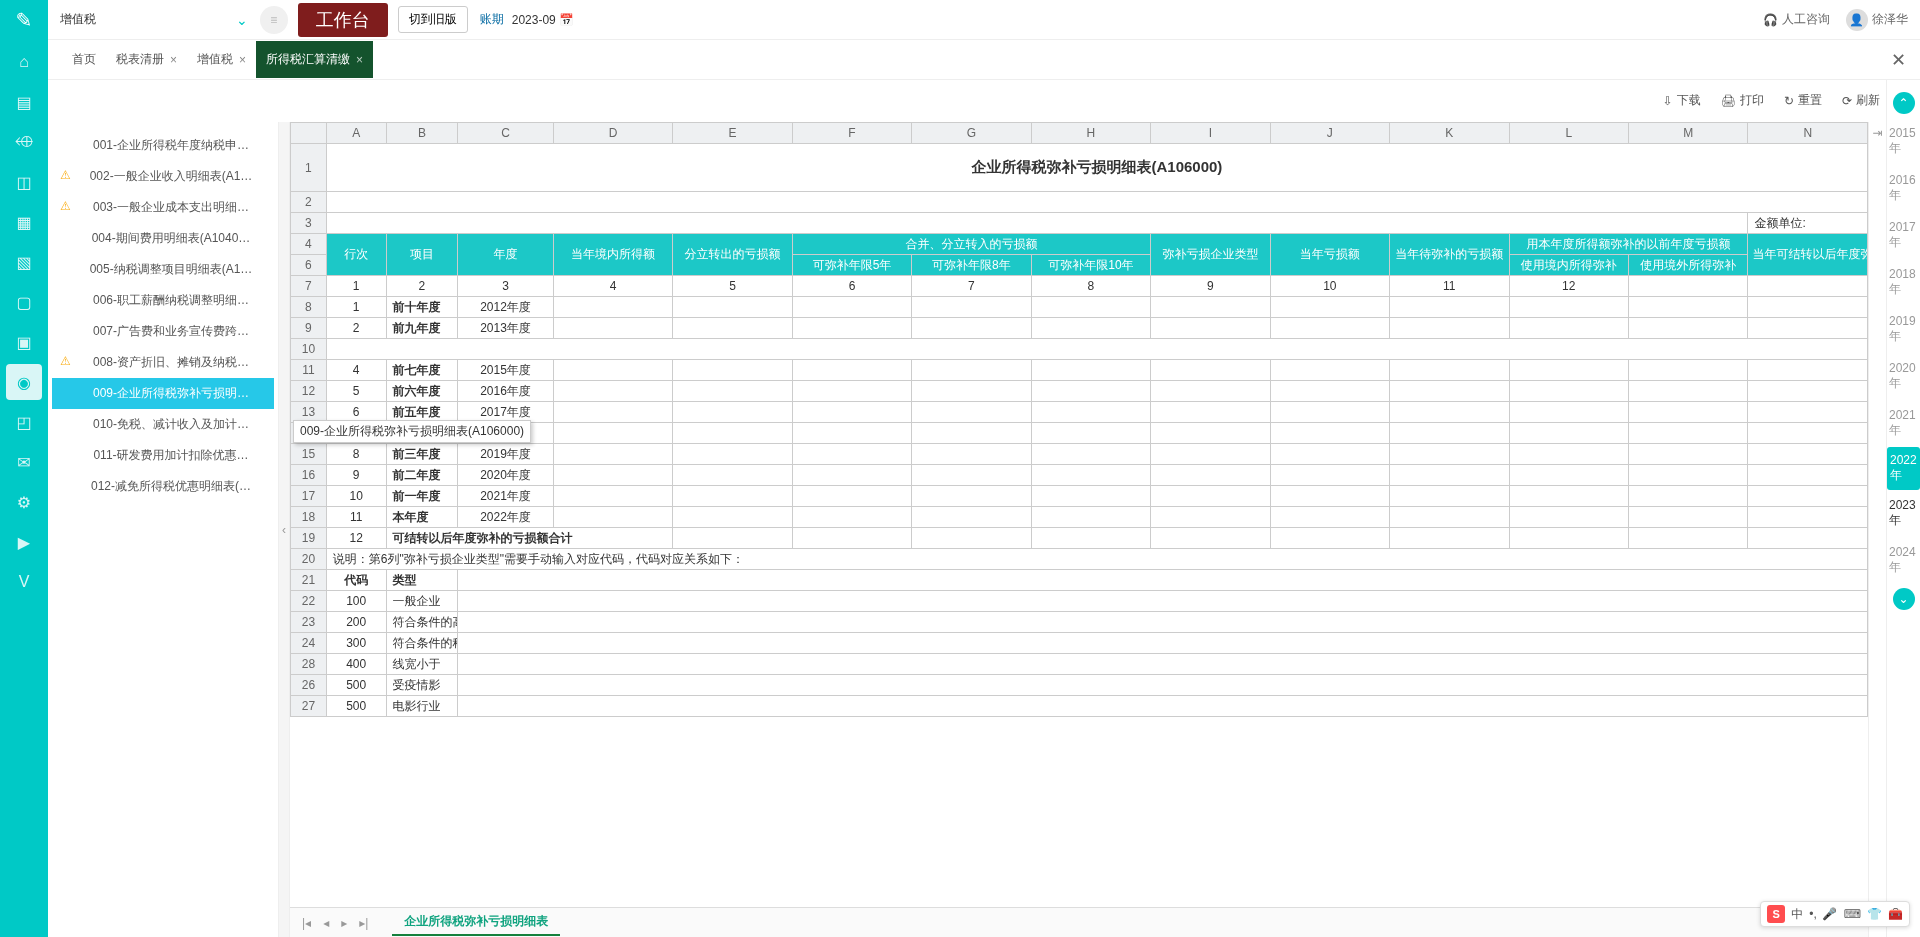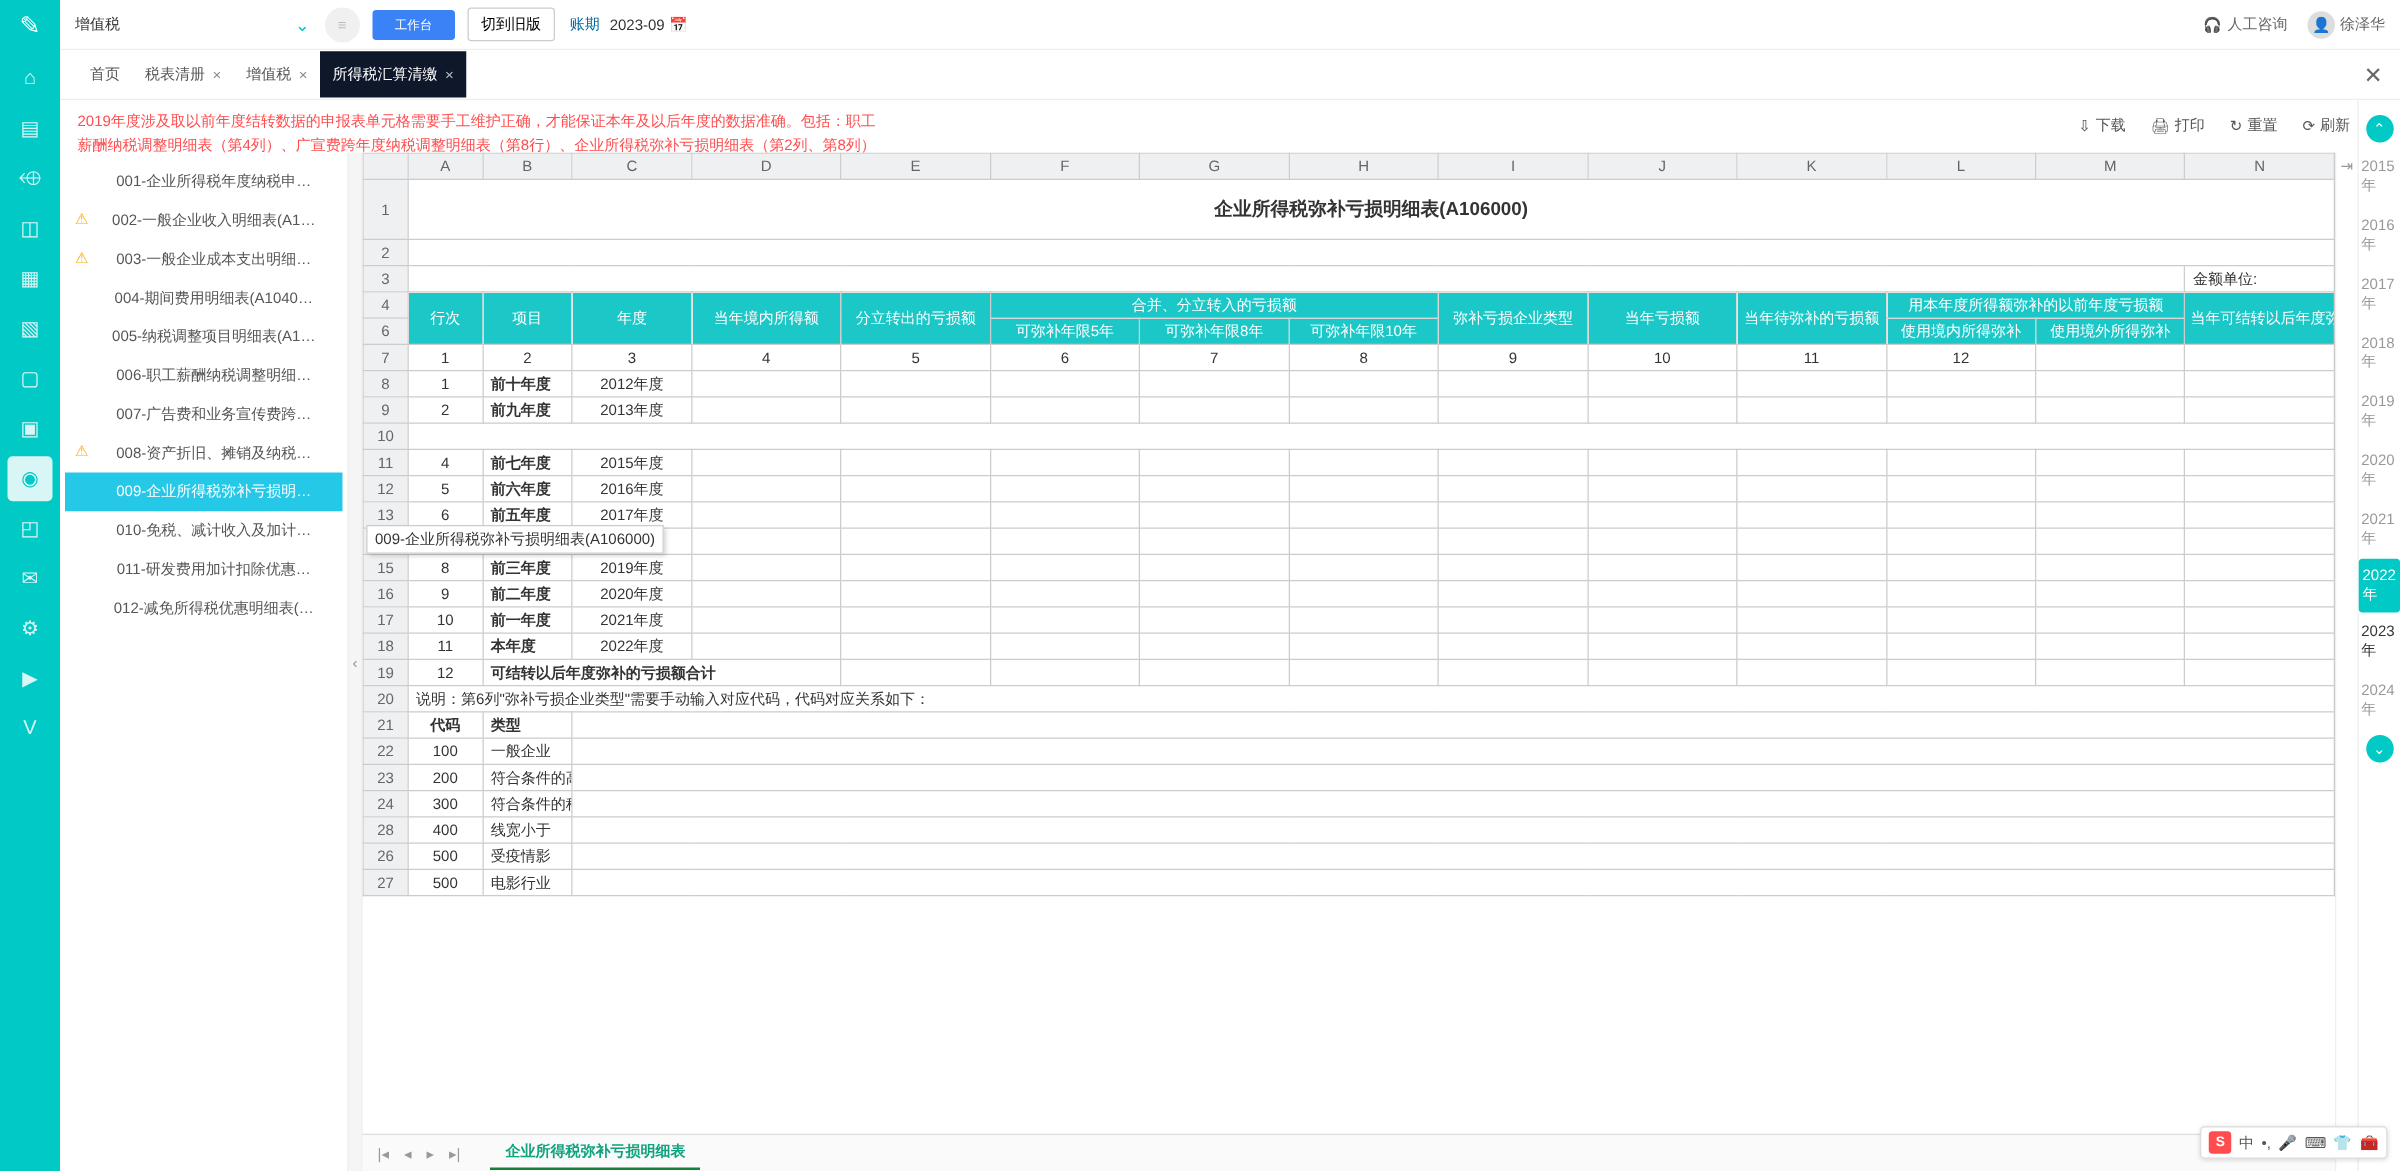--- a/index.html
+++ b/index.html
@@ -11,33 +11,33 @@
 .sidebar-left .logo { color: #fff; font-size: 20px; margin-bottom: 10px; }
 .sidebar-left .nav-icon { width: 36px; height: 36px; display: flex; align-items: center; justify-content: center; color: #fff; margin: 2px 0; cursor: pointer; opacity: 0.85; font-size: 16px; }
 .sidebar-left .nav-icon.active { background: #fff; color: #00c9c6; border-radius: 4px; }
 
 .main { flex: 1; display: flex; flex-direction: column; }
 
 .header { height: 40px; display: flex; align-items: center; padding: 0 12px; border-bottom: 1px solid #eee; }
 .dropdown { display: flex; align-items: center; margin-right: 12px; color: #333; cursor: pointer; }
 .dropdown-chevron { color: #00c9c6; margin-left: 140px; font-size: 14px; }
 .header-icon-btn { width: 28px; height: 28px; border-radius: 50%; background: #f0f0f0; display: flex; align-items: center; justify-content: center; margin-right: 10px; color: #bbb; cursor: pointer; }
-.btn-primary { background: #3b82f6; color: #fff; border: none; padding: 5px 18px; border-radius: 3px; cursor: pointer; font-size: 10px; margin-right: 10px; }
+.btn-primary { background: #7f1d1d; color: #fff; border: none; padding: 5px 18px; border-radius: 3px; cursor: pointer; font-size: 18px; margin-right: 10px; }
 .btn-outline { background: #fff; border: 1px solid #ccc; padding: 4px 10px; border-radius: 3px; cursor: pointer; font-size: 12px; margin-right: 12px; }
 .period-label { color: #0369a1; margin-right: 8px; }
 .period-value { color: #333; margin-right: 4px; }
 .calendar-icon { color: #00c9c6; cursor: pointer; }
 .header-spacer { flex: 1; }
 .header-right { display: flex; align-items: center; gap: 16px; }
 .header-link { display: flex; align-items: center; gap: 4px; cursor: pointer; color: #666; }
 .avatar { width: 22px; height: 22px; border-radius: 50%; background: #ddd; display: flex; align-items: center; justify-content: center; color: #fff; }
 
 .tabs { height: 40px; display: flex; align-items: center; padding: 0 14px; border-bottom: 1px solid #eee; position: relative; }
 .tab { padding: 10px 10px; cursor: pointer; display: flex; align-items: center; gap: 6px; color: #555; }
-.tab.active { background: #0f172a; color: #fff; }
+.tab.active { background: #14532d; color: #fff; }
 .tab-close { font-size: 12px; color: inherit; opacity: 0.7; }
 .tabs-close-all { position: absolute; right: 14px; font-size: 18px; cursor: pointer; color: #666; }
 
 .content-area { flex: 1; display: flex; overflow: hidden; position: relative; }
 
 .notice { position: absolute; left: 14px; top: 8px; width: 650px; color: #ff4d4f; line-height: 1.6; font-size: 12px; z-index: 5; }
 
 .toolbar { position: absolute; right: 40px; top: 12px; display: flex; gap: 20px; z-index: 5; }
 .toolbar-btn { display: flex; align-items: center; gap: 4px; cursor: pointer; color: #555; }
 
@@ -139,21 +139,20 @@
           </div>
           <div class="tab active">
             <span>所得税汇算清缴</span>
             <span class="tab-close">×</span>
           </div>
         </div>
       <span class="tabs-close-all">✕</span>
     </div>
 
     <div class="content-area">
-      <div class="notice">2019年度涉及取以前年度结转数据的申报表单元格需要手工维护正确，才能保证本年及以后年度的数据准确。包括：职工薪酬纳税调整明细表（第4列）、广宣费跨年度纳税调整明细表（第8行）、企业所得税弥补亏损明细表（第2列、第8列）</div>
       <div class="toolbar">
         <div class="toolbar-btn">
             <span>⇩</span>
             <span>下载</span>
           </div>
         <div class="toolbar-btn">
             <span>🖨</span>
             <span>打印</span>
           </div>
         <div class="toolbar-btn">

